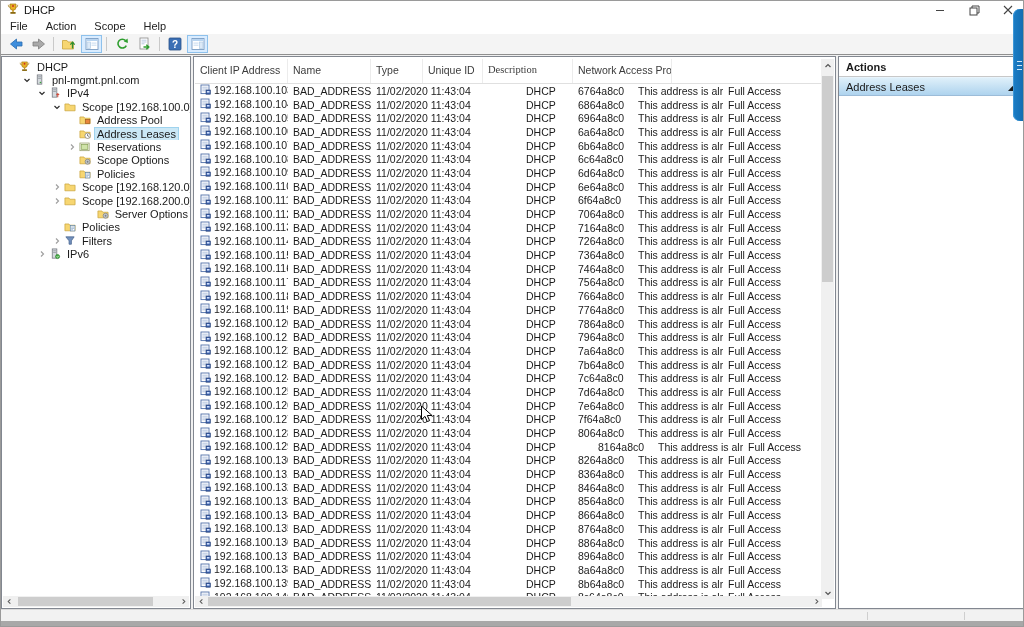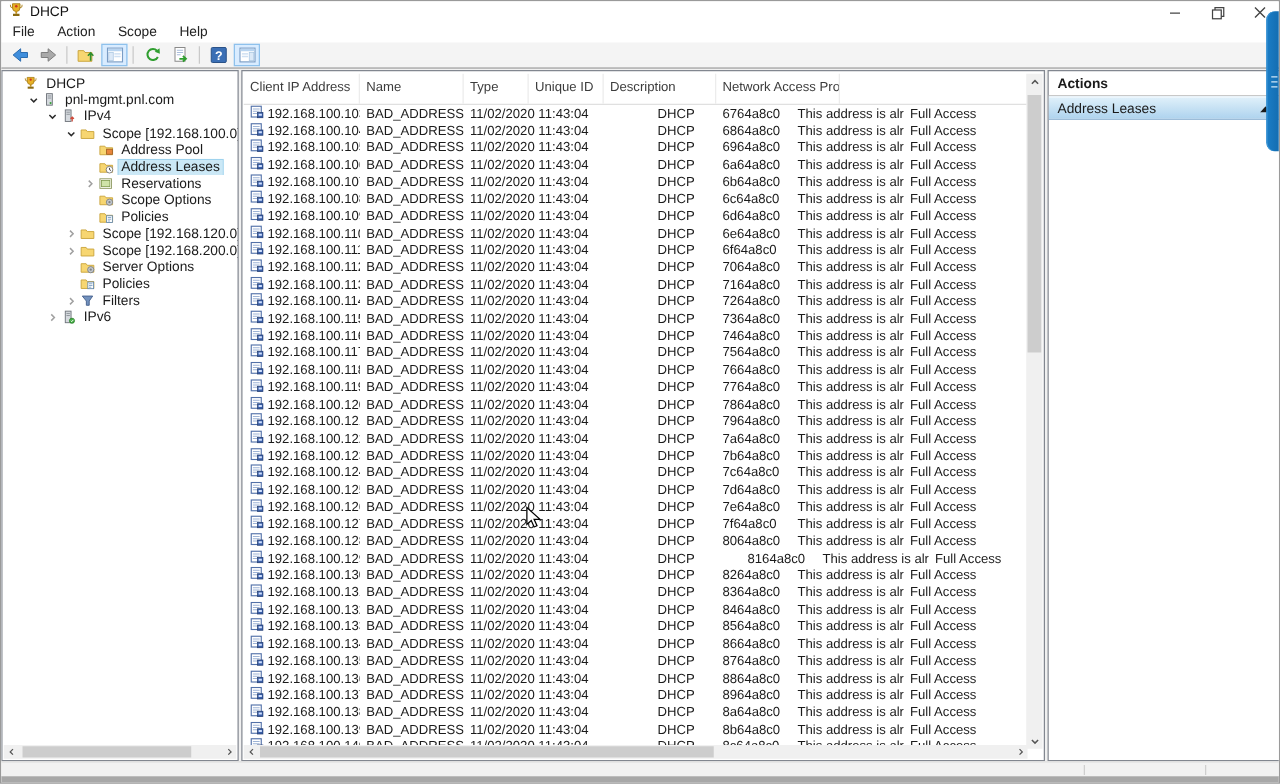--- a/index.html
+++ b/index.html
@@ -324,21 +324,21 @@
               <polyline points="3,1.5 5.5,4 3,6.5" fill="none" stroke="#a0a0a0" stroke-width="1.2"></polyline>
             </svg>
           </span>
           <span class="ticon">
             <svg width="12" height="12" viewBox="0 0 13 13">
               <path d="M1 3.2 L1 10.6 L12 10.6 L12 4.6 L6.3 4.6 L5.3 3.2 Z" fill="#f7d671" stroke="#caa53d" stroke-width=".8"></path>
             </svg>
           </span>
           <span class="tlabel">Scope [192.168.200.0] 192.168.10</span>
         </div>
-        <div class="titem" style="padding-left: 49px;">
+        <div class="titem" style="padding-left: 49px; justify-content: flex-end;">
           <span class="texp"></span>
           <span class="ticon">
             <svg width="12" height="12" viewBox="0 0 13 13">
               <path d="M1 3.2 L1 10.6 L12 10.6 L12 4.6 L6.3 4.6 L5.3 3.2 Z" fill="#f7d671" stroke="#caa53d" stroke-width=".8"></path>
               <circle cx="9.3" cy="8.4" r="2.7" fill="#c4c8cc" stroke="#7d8288" stroke-width=".8"></circle>
               <circle cx="9.3" cy="8.4" r="1" fill="#7d8288"></circle>
             </svg>
           </span>
           <span class="tlabel">Server Options</span>
         </div>
@@ -397,21 +397,21 @@
       </span>
     </div>
   </div>
 
   <div class="pane list-pane">
     <div class="lheader" id="lheader">
         <span class="hcell" style="width: 93px;">Client IP Address</span>
         <span class="hcell" style="width: 83px;">Name</span>
         <span class="hcell" style="width: 52px;">Type</span>
         <span class="hcell" style="width: 60px;">Unique ID</span>
-        <span class="hcell" style="width: 90px;">Description</span>
+        <span class="hcell" style="width: 90px; font-family: Liberation Serif, serif;">Description</span>
         <span class="hcell" style="width: 99px;">Network Access Protectio</span>
       </div>
     <div class="rows" id="rows">
         <div class="trow">
           <span class="tcell" style="width: 93px;"><span class="ric"><svg width="11" height="11" viewBox="0 0 11 11">
                 <rect x="1" y="1" width="8" height="8.6" fill="#fff" stroke="#5170a8" stroke-width=".9"></rect>
                 <path d="M2.3 3.2 h5.4 M2.3 5 h5.4 M2.3 6.8 h3.4" stroke="#9db3d6" stroke-width=".8"></path>
                 <rect x="6" y="6" width="4.4" height="4.2" fill="#3a5fa8" stroke="#253f73" stroke-width=".6"></rect>
                 <rect x="6.9" y="7" width="2.6" height="1.6" fill="#cfe0ff"></rect>
               </svg></span><span>192.168.100.103</span></span>

